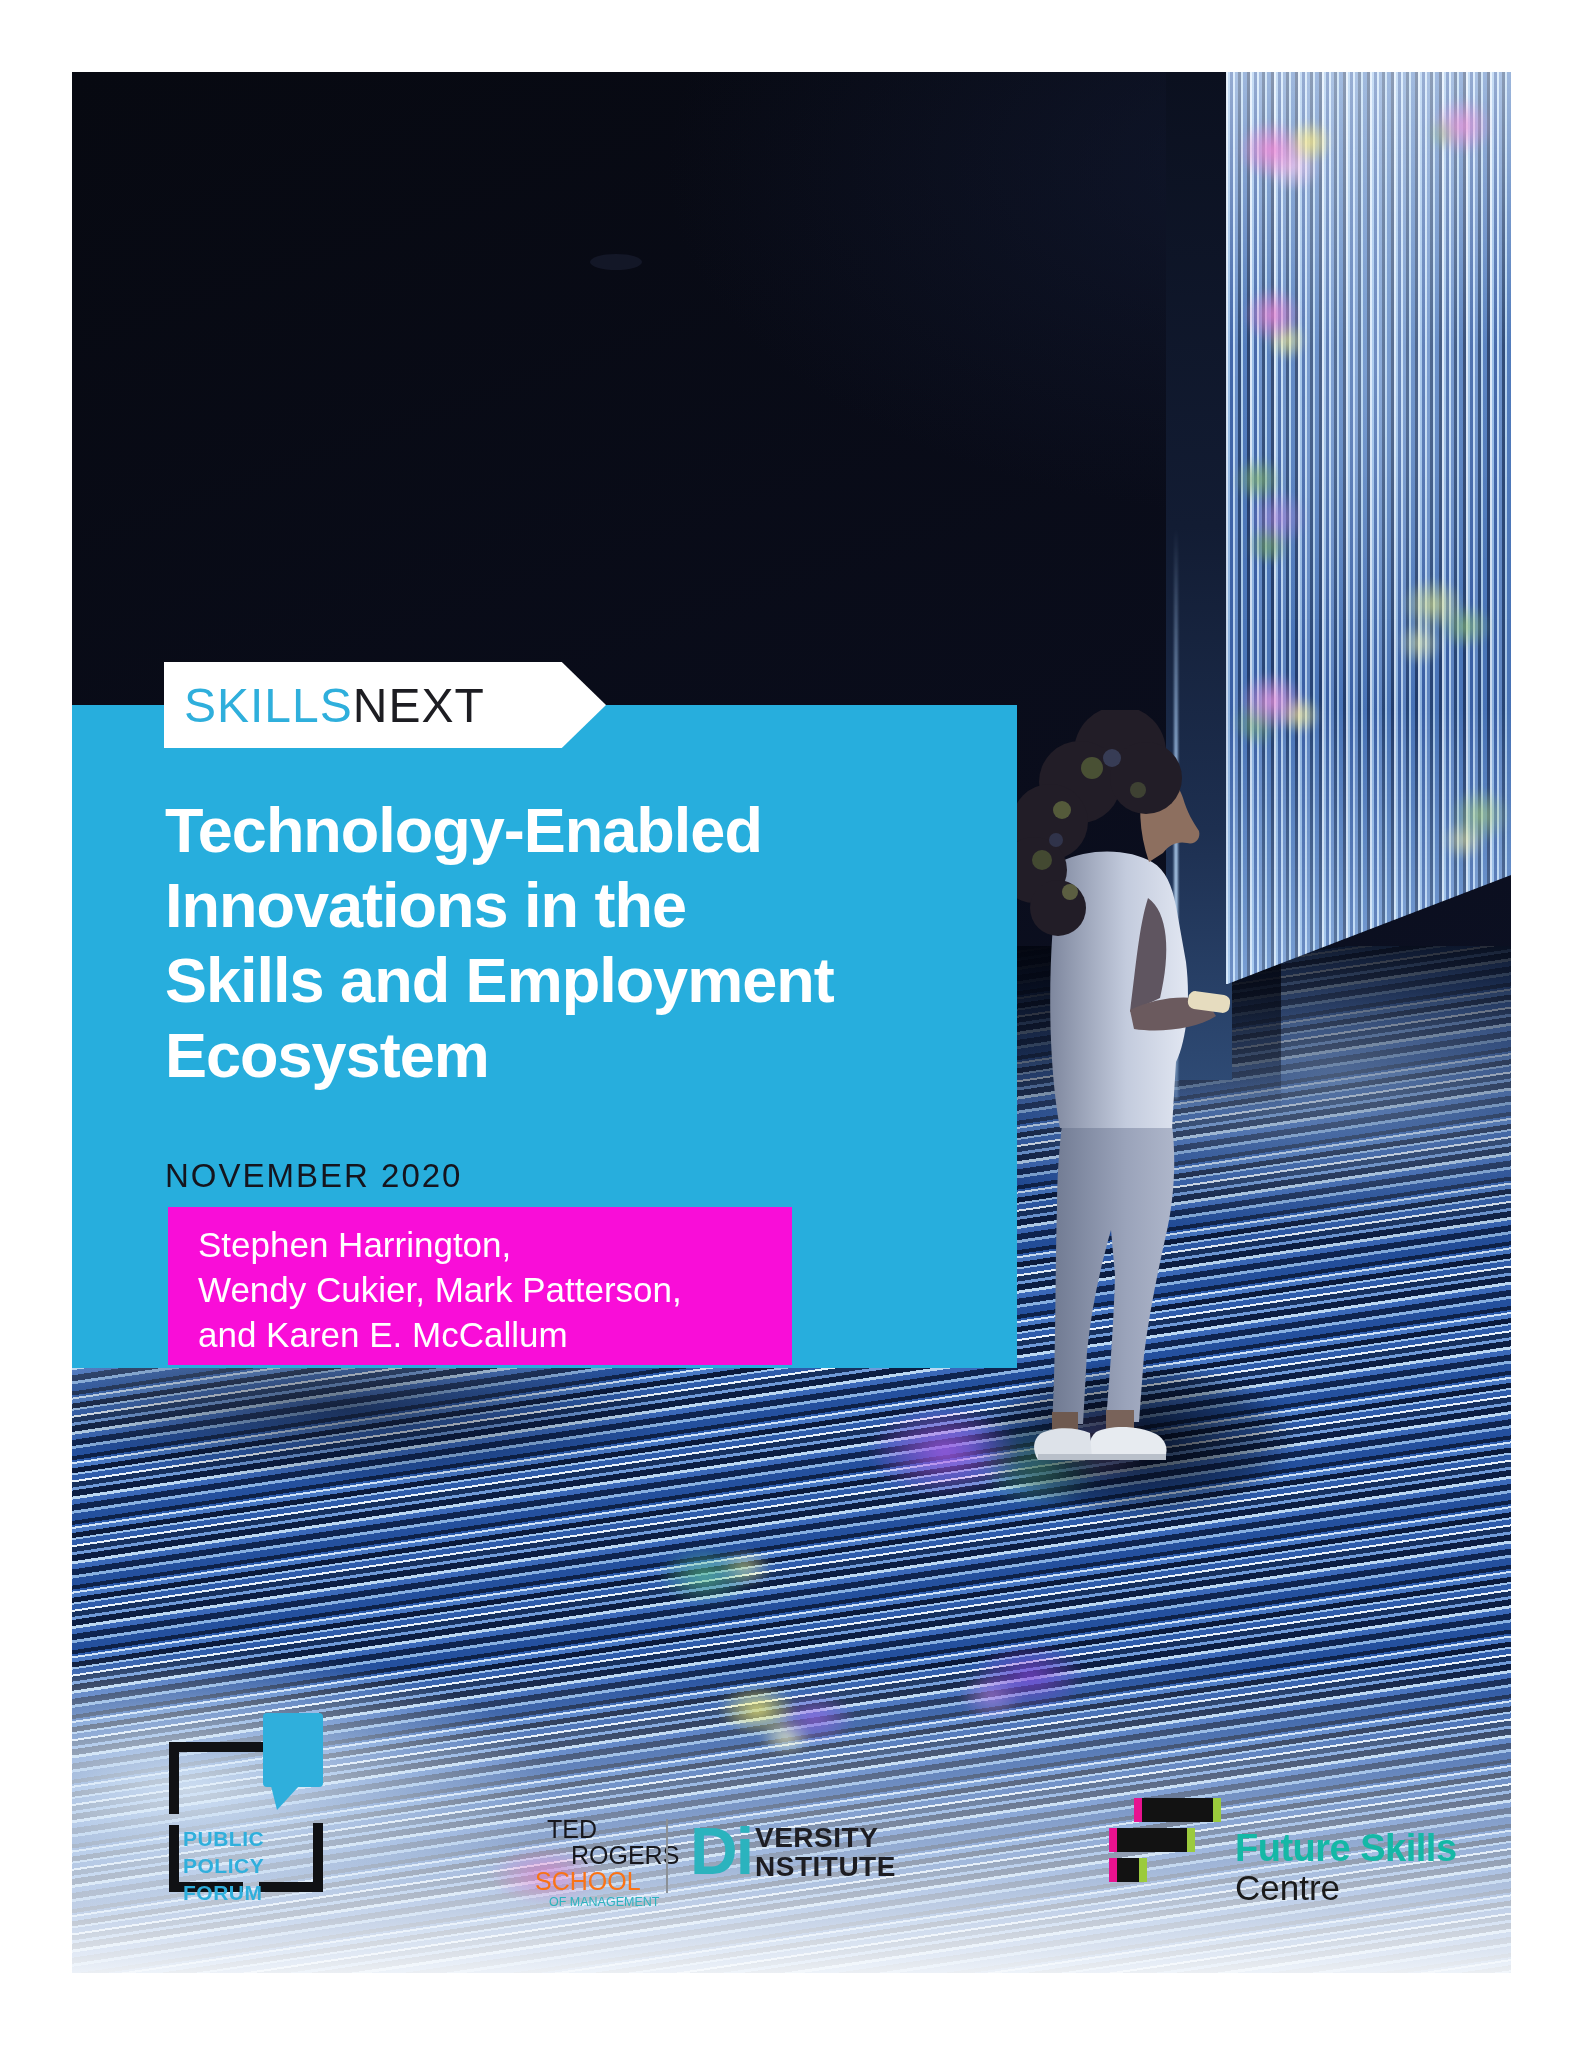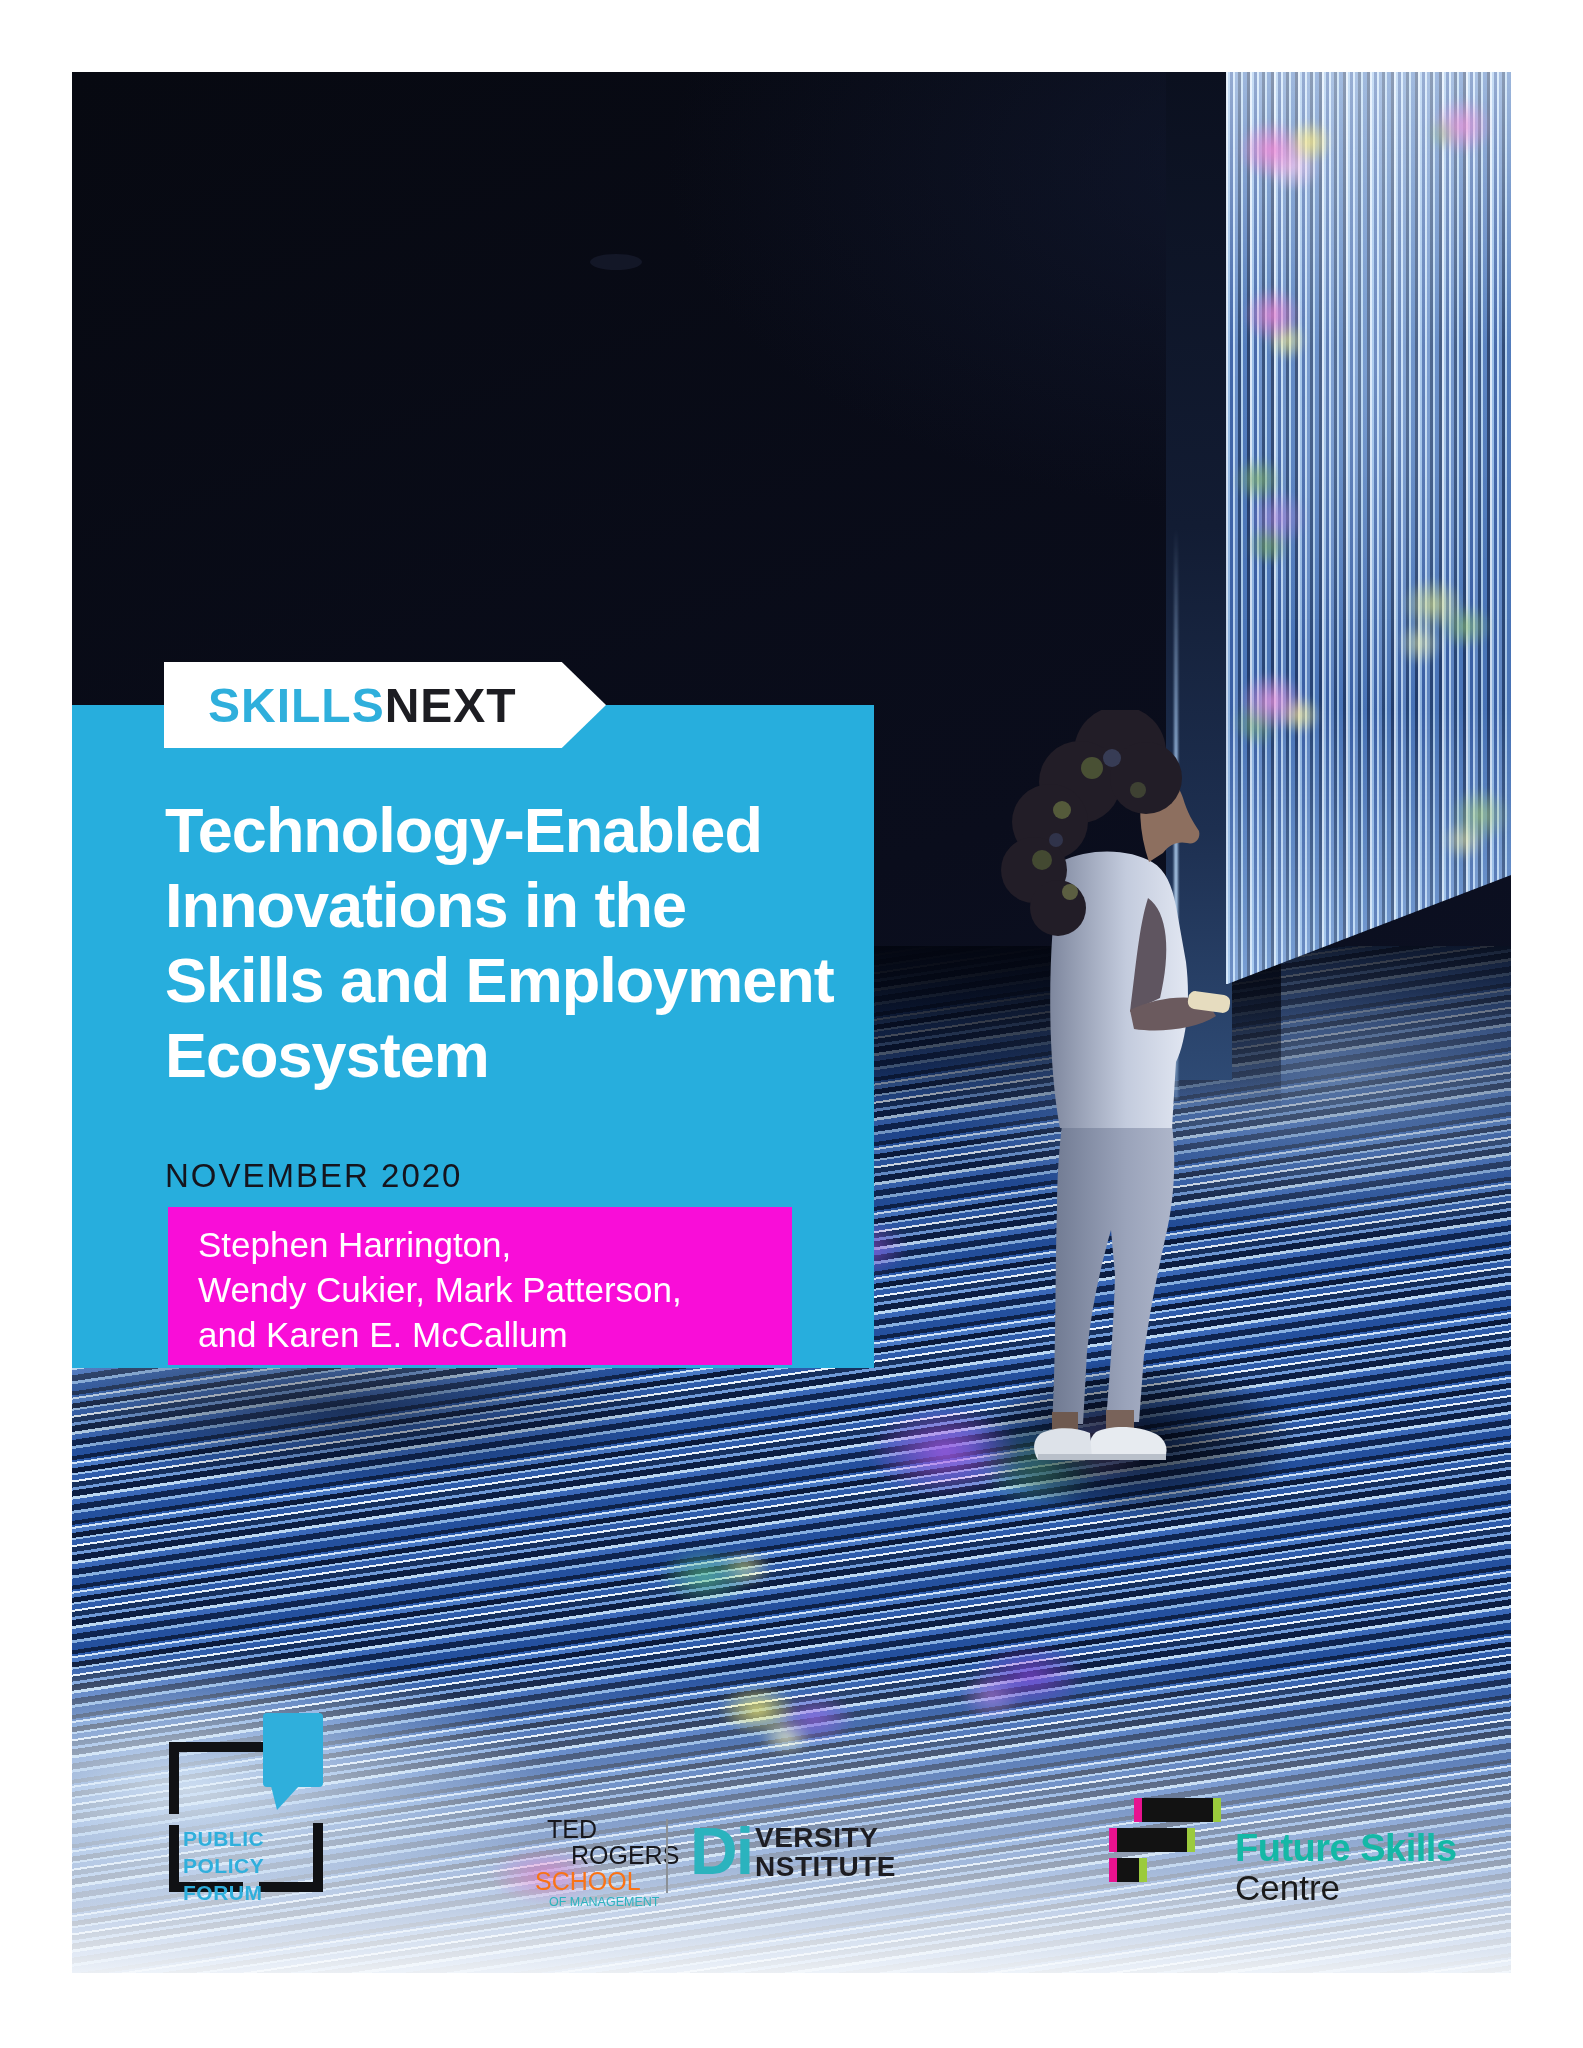--- a/index.html
+++ b/index.html
@@ -79,25 +79,25 @@
     background:radial-gradient(55% 55% at 50% 50%, rgba(3,6,14,.85), rgba(4,8,18,.35) 65%, transparent 85%);
     filter:blur(3px);
   }
   .woman-svg { position:absolute; left:928px; top:638px; width:230px; height:800px; }
   
   .banner {
     position:absolute; left:92px; top:590px; width:442px; height:86px;
     background:#ffffff; clip-path:polygon(0 0, 90% 0, 100% 50%, 90% 100%, 0 100%);
     display:flex; align-items:center; z-index:6;
   }
-  .banner-text { padding-left:44px; font-size:48px; font-weight:bold; letter-spacing:1px; white-space:nowrap; }
+  .banner-text { padding-left:20px; font-size:48px; font-weight:normal; letter-spacing:1px; white-space:nowrap; }
   .banner-skills { color:#2FAFDC; }
   .banner-next { color:#1d1d22; }
   .cyan-box {
-    position:absolute; left:0; top:633px; width:802px; height:663px;
+    position:absolute; left:0; top:633px; width:945px; height:663px;
     background:#27AEDD; z-index:4;
   }
   .title-block { position:absolute; left:93px; top:88px; }
   .title-line { font-size:63px; line-height:75px; font-weight:bold; color:#ffffff; letter-spacing:-1px; white-space:nowrap; }
   .date-line { position:absolute; left:93px; top:452px; font-size:33px; letter-spacing:2px; color:#15151E; white-space:nowrap; }
   .author-box {
     position:absolute; left:96px; top:1135px; width:624px; height:158px;
     background:#F90DD8; z-index:5; padding:15px 0 0 30px;
   }
   .author-line { font-size:35px; line-height:45px; font-weight:normal; color:#ffffff; white-space:nowrap; }

